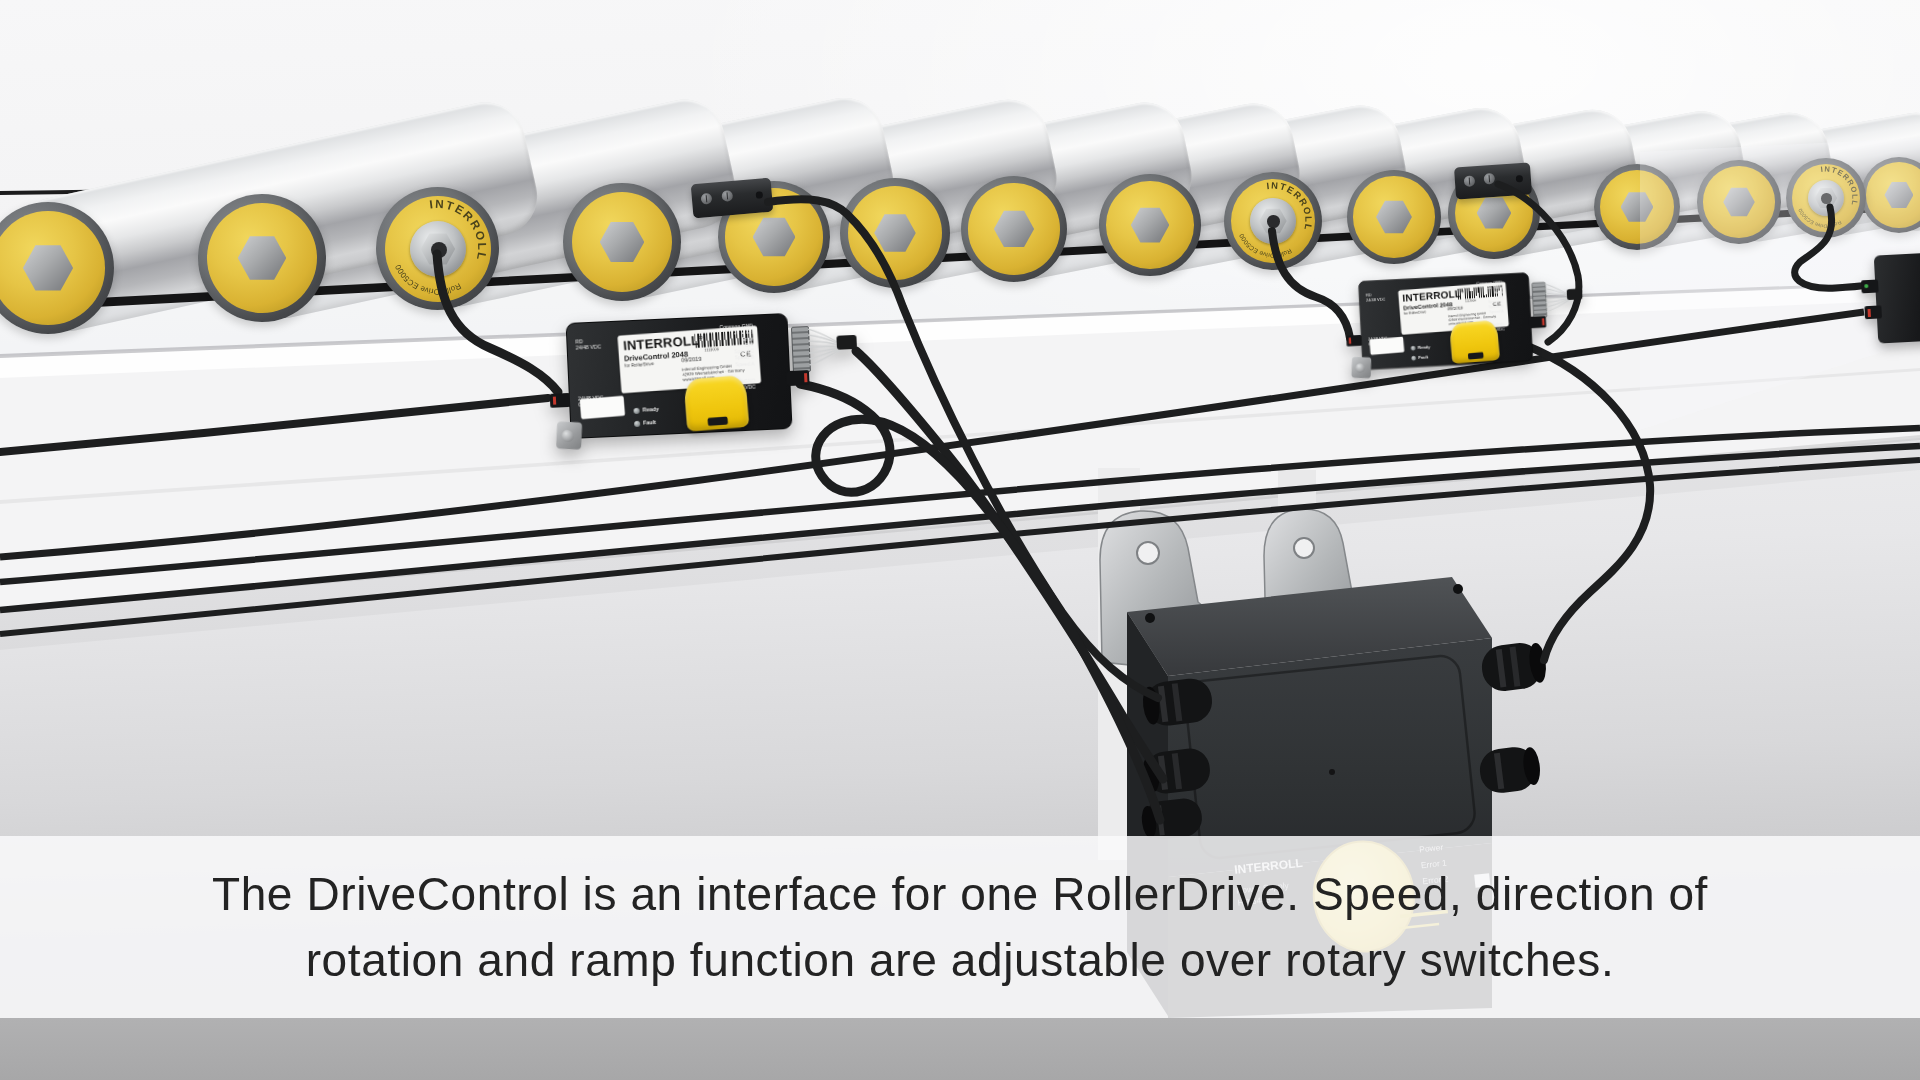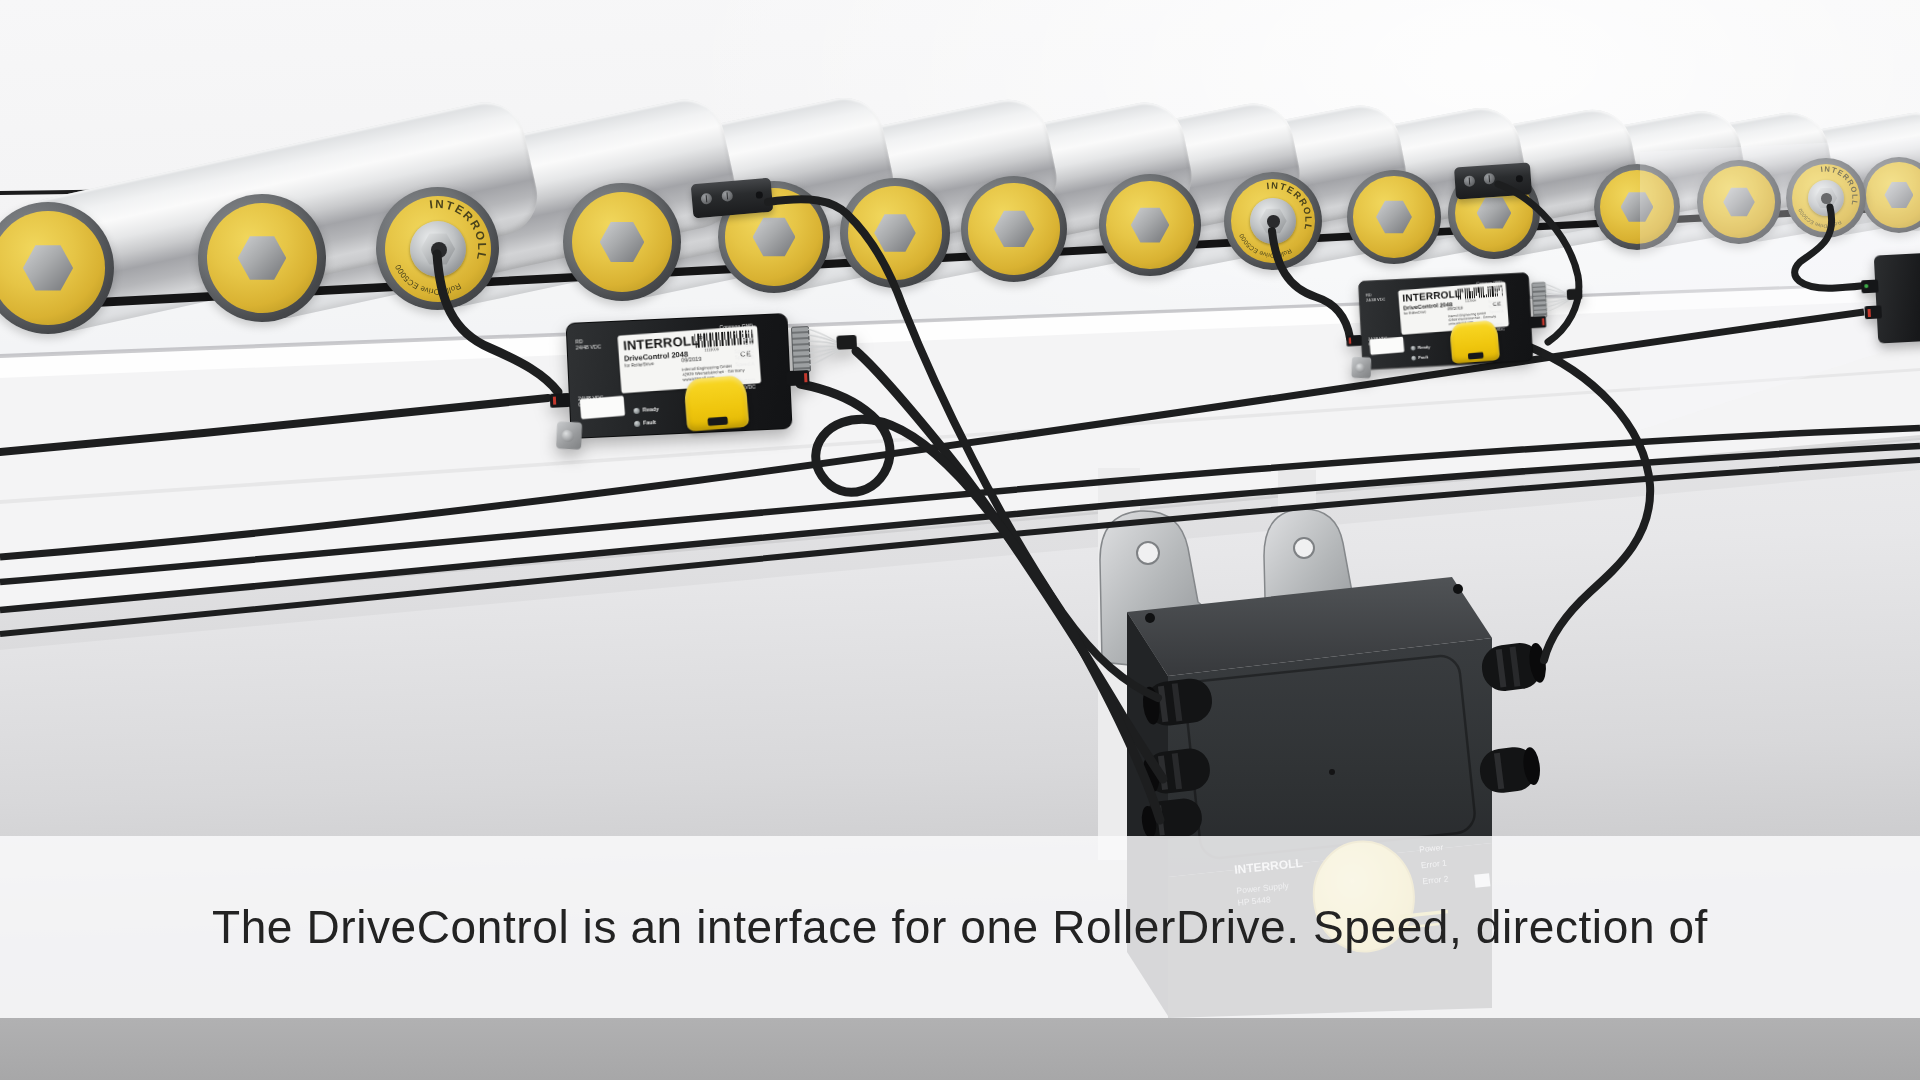--- a/index.html
+++ b/index.html
@@ -488,17 +488,18 @@
     <div class="dc-foot"></div>
   </div>
 
   <div id="dc3">
     <div class="dc3plug green" style="left:-14px;top:24px;"></div>
     <div class="dc3plug red" style="left:-12px;top:50px;"></div>
   </div>
 
   <div id="caption" class="abs">
     <div class="capline">The DriveControl is an interface for one RollerDrive. Speed, direction of</div>
+    <div class="capline">rotation and ramp function are adjustable over rotary switches.</div>
   </div>
 
   <div id="bottomstrip" class="abs"></div>
 
 </div>
 
 </body></html>

